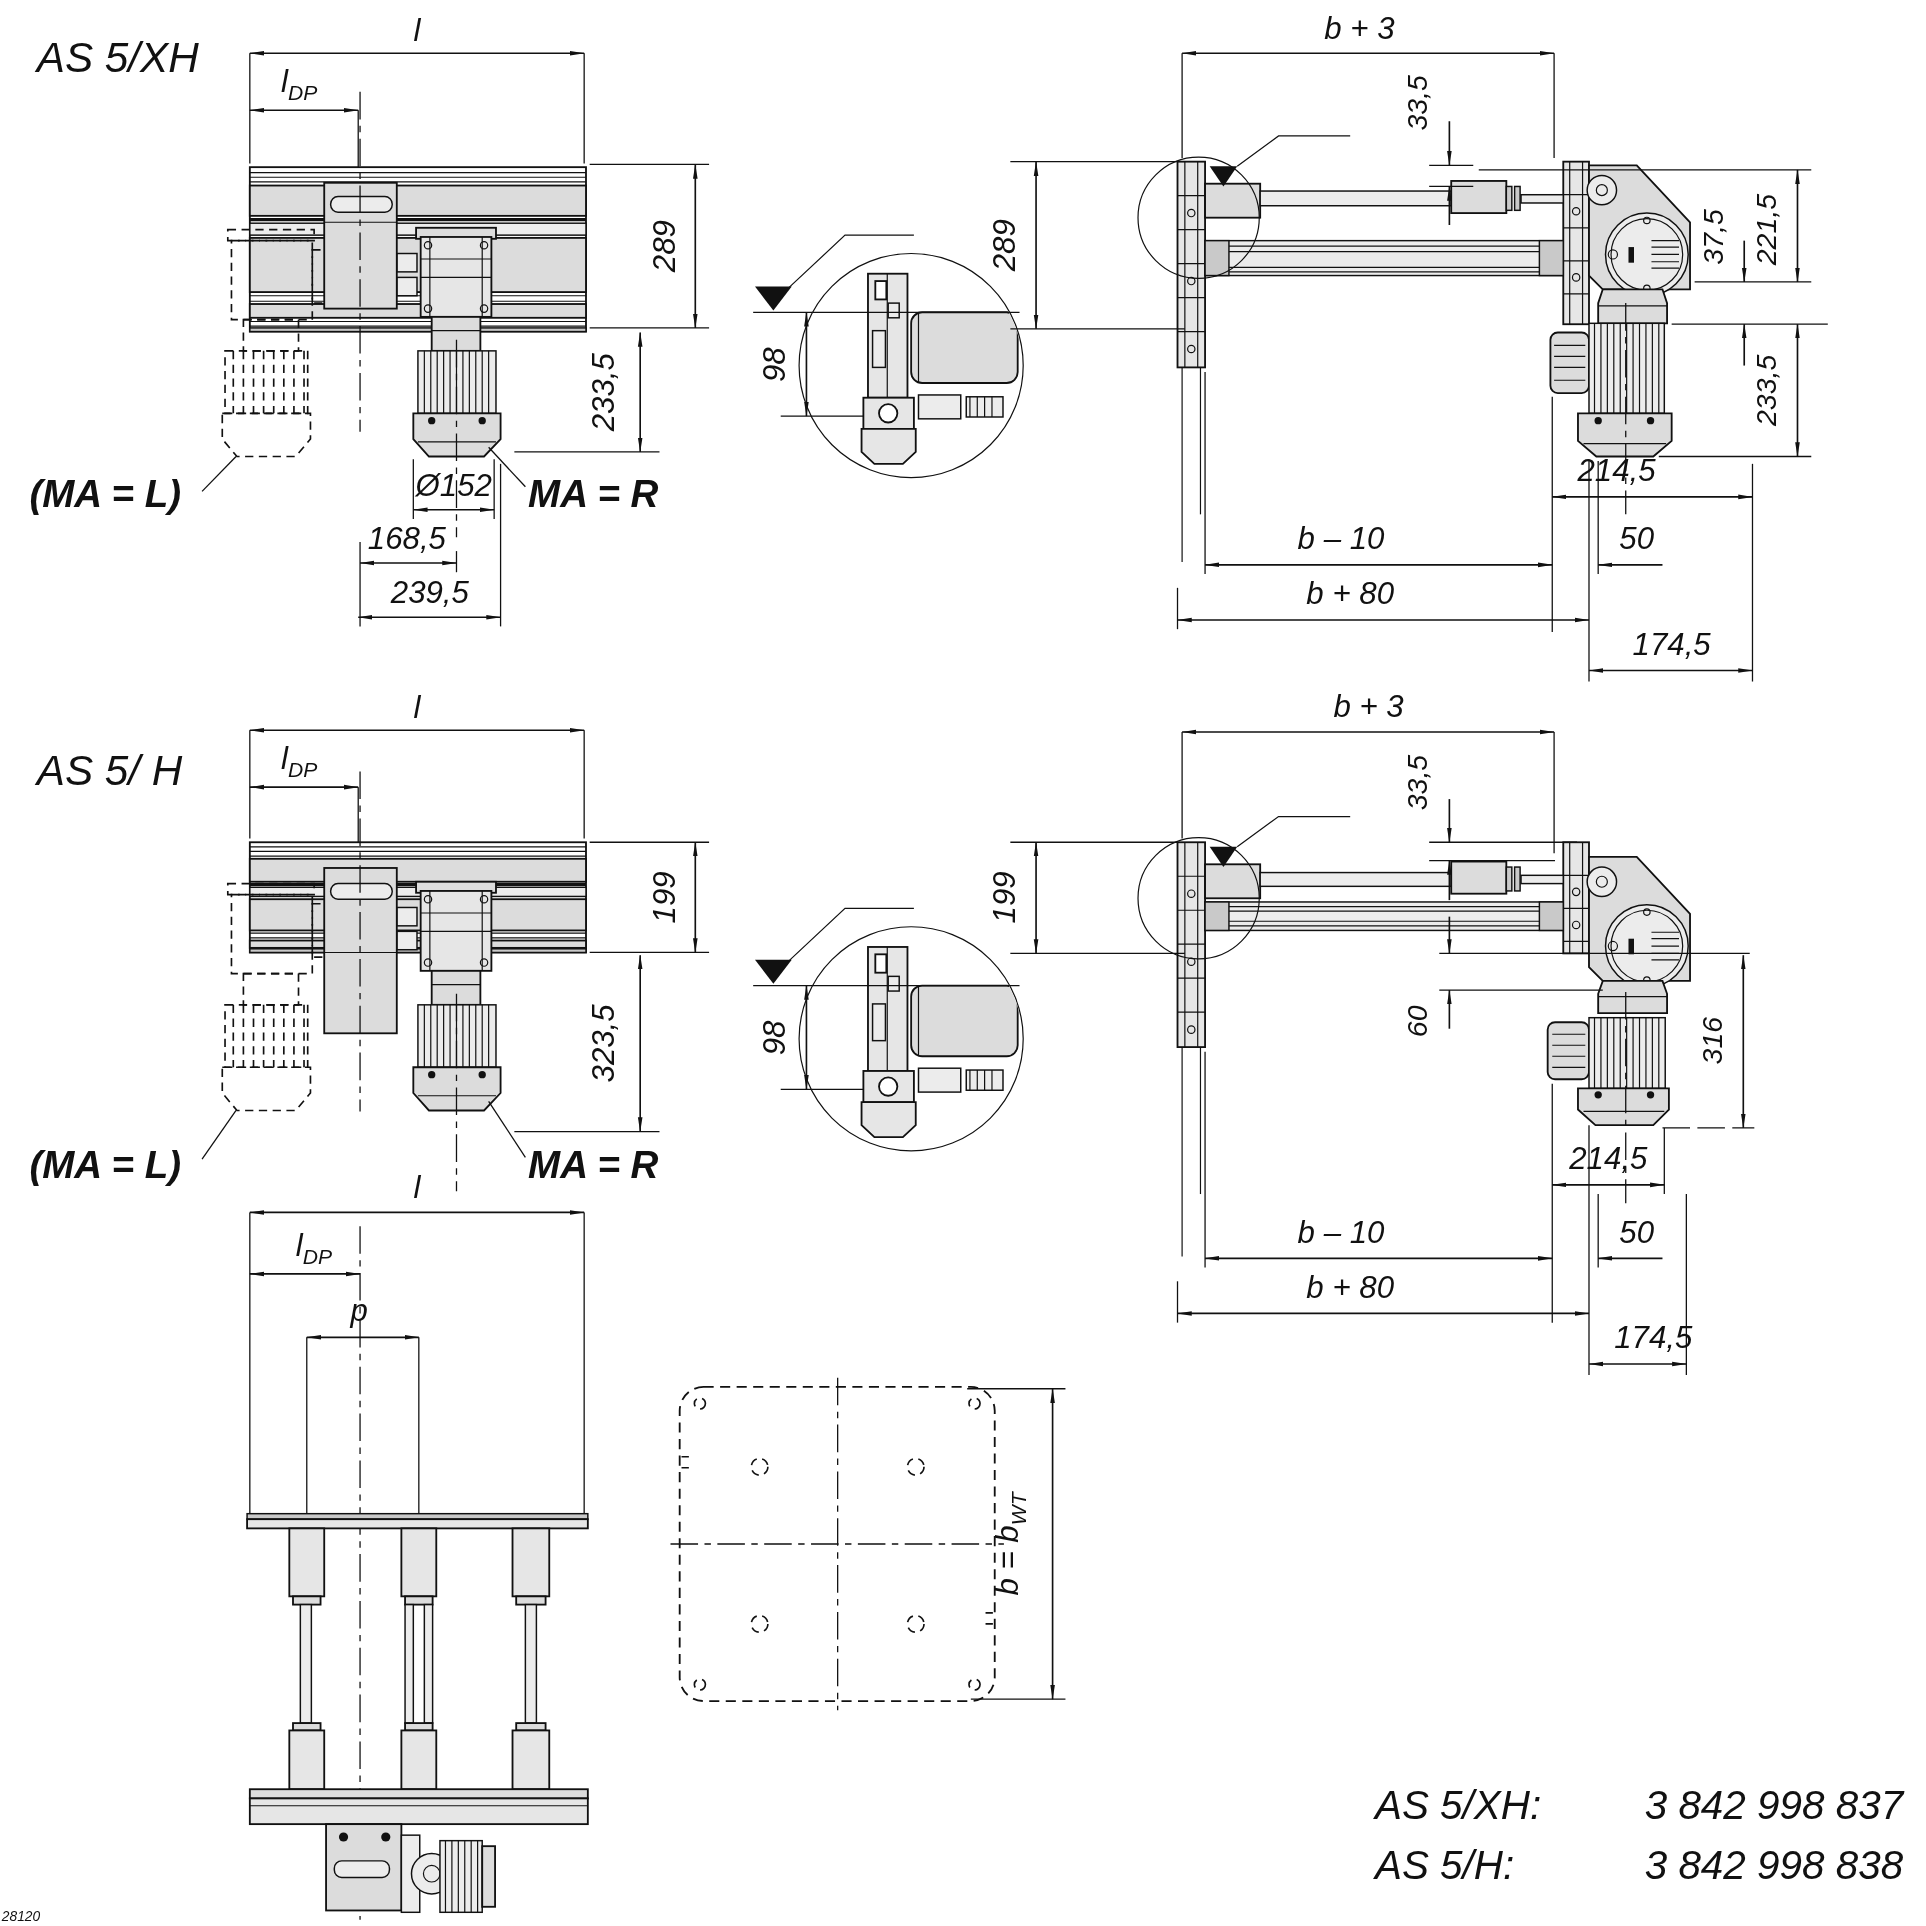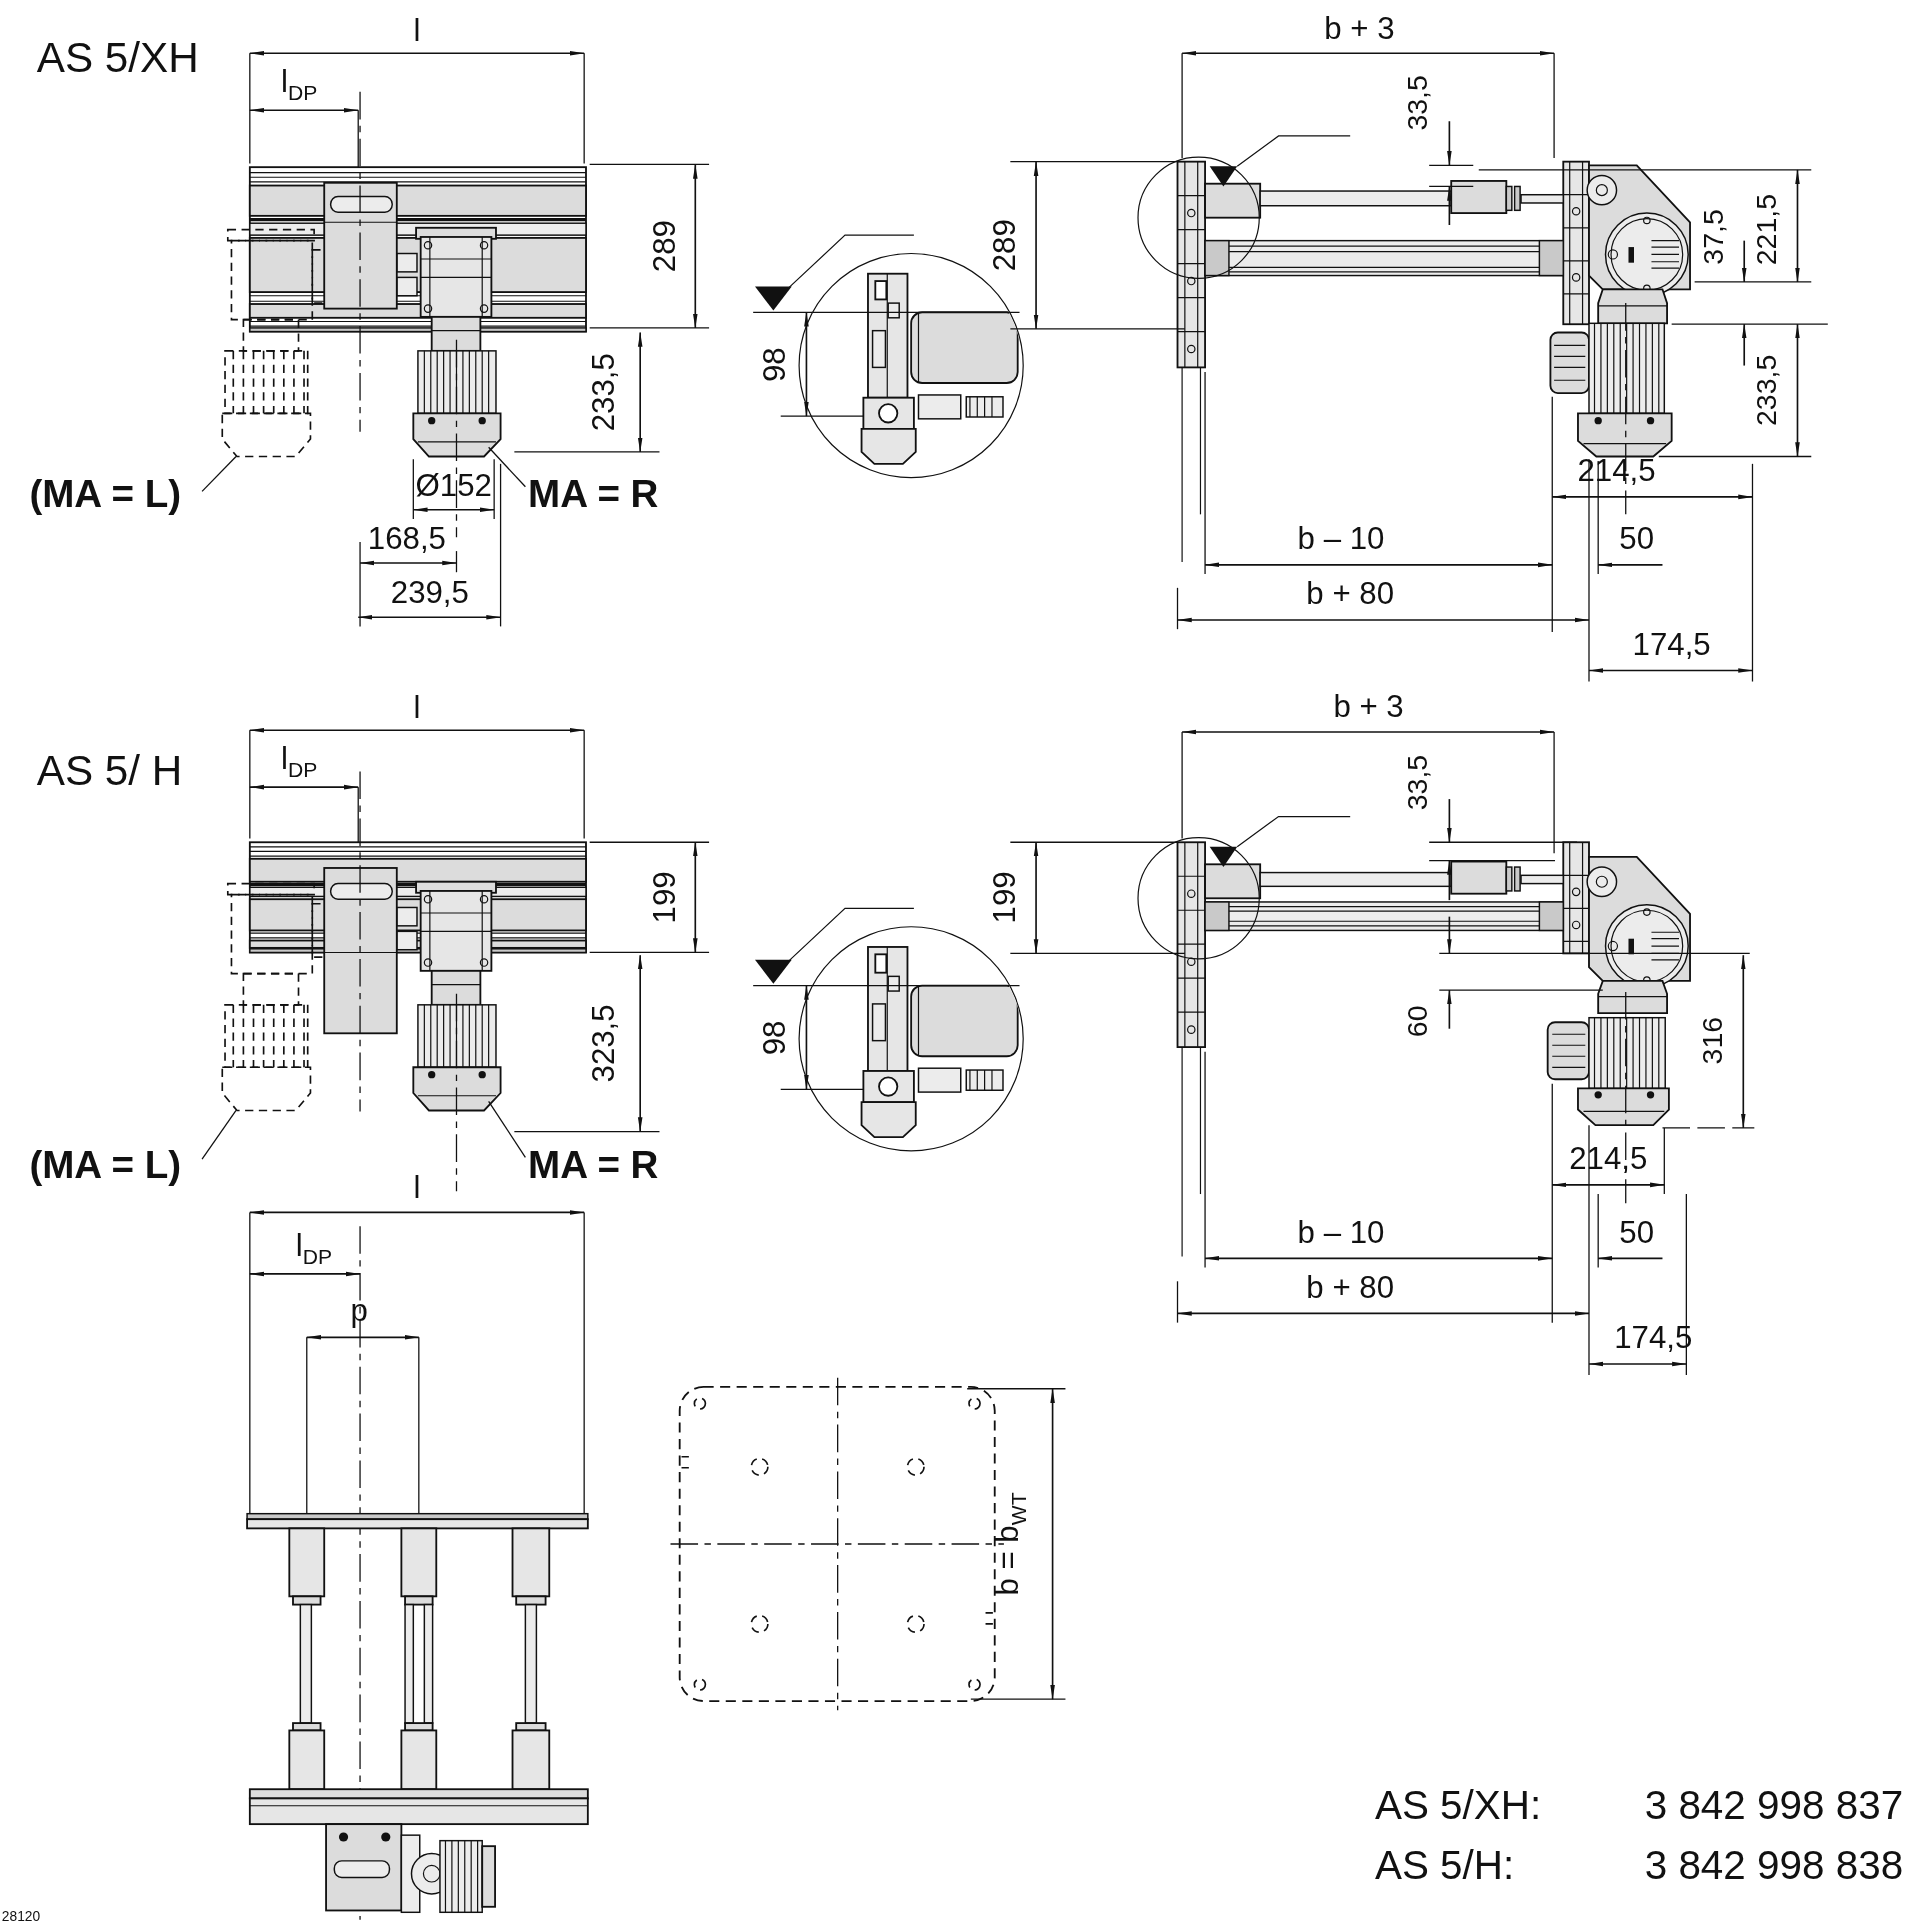--- a/index.html
+++ b/index.html
@@ -1,16 +1,16 @@
 <!DOCTYPE html>
 <html style="font-size:14.7px"><head>
 <meta charset="utf-8">
 <style>
   html,body{margin:0;padding:0;background:#fff;}
-  #stage{width:1927px;height:1927px;position:relative;background:#fff;overflow:hidden;}
+  #stage{width:1927px;height:1927px;position:relative;background:#fff;overflow:hidden;font-style:italic;}
   svg{position:absolute;left:0;top:0;}
   text{font-family:"Liberation Sans", sans-serif;fill:#111;}
   .t30{font-size:31px;}
   .t34{font-size:34px;}
   .t46{font-size:46px;}
   .t44{font-size:44px;}
   .t15{font-size:15px;}
   .sub{font-size:23px;}
   .bold{font-weight:bold;font-size:42px;}
   .o1{stroke:#111;stroke-width:1.3;fill:none;}

